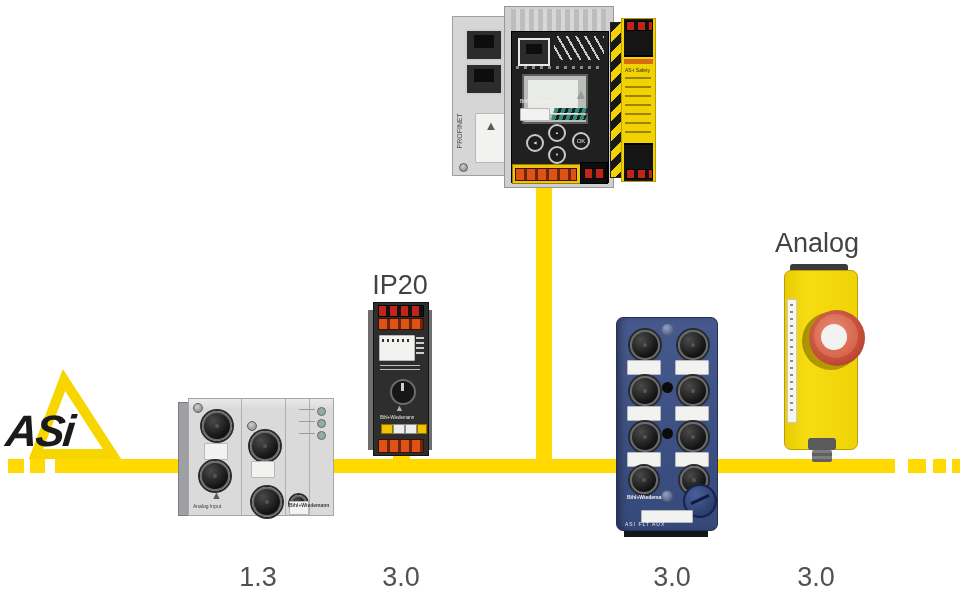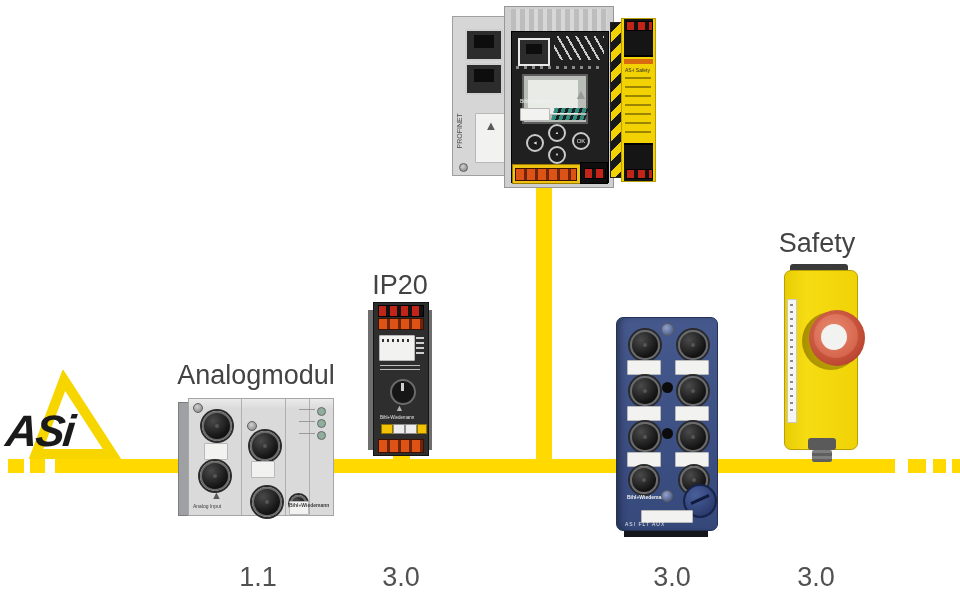--- a/index.html
+++ b/index.html
@@ -232,22 +232,21 @@
       </div>
       <div class="abs" style="left:17px;top:41px;width:58px;height:58px;border-radius:50%;background:radial-gradient(circle at 60% 55%,#cdb203,#a88f00 75%,#8f7a00);"></div>
     </div>
     <div class="abs" style="left:33px;top:48px;width:56px;height:56px;border-radius:50%;background:radial-gradient(circle at 40% 38%,#DE7258,#C14B35 65%,#9e3524);"></div>
     <div class="abs" style="left:38px;top:52px;width:44px;height:44px;border-radius:50%;background:radial-gradient(circle at 42% 40%,#E98A70,#CE5840);"></div>
     <div class="abs" style="left:45px;top:62px;width:26px;height:26px;border-radius:50%;background:#F2F2F0;"></div>
     <div class="abs" style="left:32px;top:176px;width:28px;height:12px;background:#5a5a5a;border-radius:3px;"></div>
     <div class="abs" style="left:36px;top:188px;width:20px;height:12px;background:repeating-linear-gradient(180deg,#7d7d7d 0 3px,#5f5f5f 3px 6px);border-radius:2px;"></div>
   </div>
 
-  <div class="abs title" style="left:156px;top:360px;width:200px;">Analogmodul</div>
   <div class="abs title" style="left:350px;top:270px;width:100px;text-align:center;">IP20</div>
-  <div class="abs title" style="left:757px;top:228px;width:120px;">Safety</div>
-
-  <div class="abs spec-txt" style="left:228px;top:562px;width:60px;text-align:center;">1.1</div>
+  <div class="abs title" style="left:757px;top:228px;width:120px;">Analog</div>
+
+  <div class="abs spec-txt" style="left:228px;top:562px;width:60px;text-align:center;">1.3</div>
   <div class="abs spec-txt" style="left:371px;top:562px;width:60px;text-align:center;">3.0</div>
   <div class="abs spec-txt" style="left:642px;top:562px;width:60px;text-align:center;">3.0</div>
   <div class="abs spec-txt" style="left:786px;top:562px;width:60px;text-align:center;">3.0</div>
 
 </div>
 
 </body></html>

